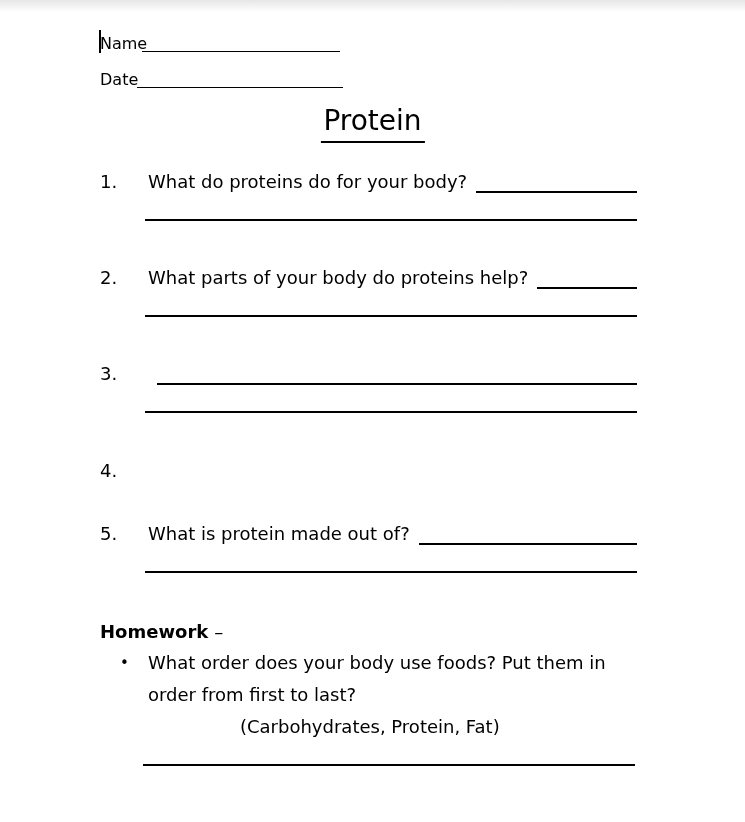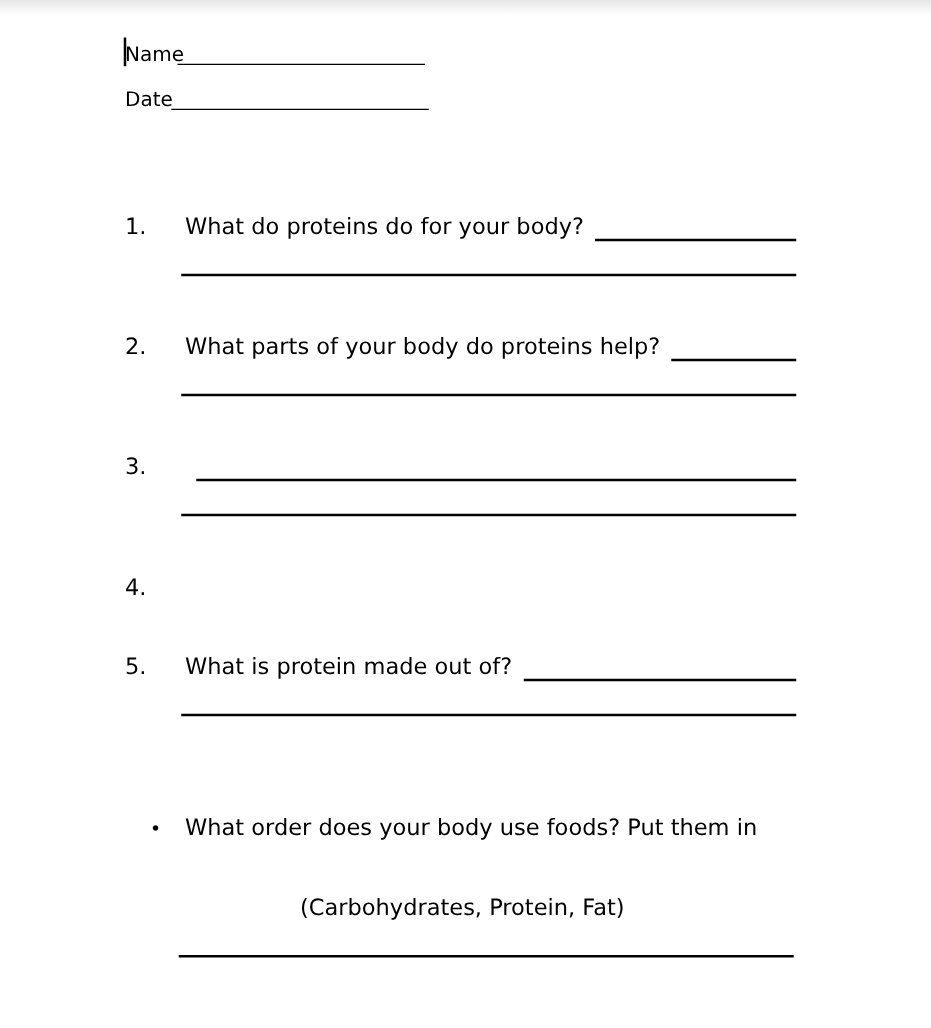--- a/index.html
+++ b/index.html
@@ -101,20 +101,21 @@
 
 <div class="page">
   <div class="top-band"></div>
 
   <div class="caret"></div>
   <span class="label" style="top:35px">Name</span>
   <div class="hline thin" style="left:142px; top:51px; width:198px"></div>
   <span class="label" style="top:71px">Date</span>
   <div class="hline thin" style="left:137px; top:87px; width:206px"></div>
 
+  <h1 class="title">Protein</h1>
 
   <div class="q-row" style="top:170px">
     <span class="q-num">1.</span>
     <span class="q-text">What do proteins do for your body?</span>
     <span class="q-fill"></span>
   </div>
   <div class="hline answer" style="top:219px"></div>
 
   <div class="q-row" style="top:266px">
     <span class="q-num">2.</span>
@@ -133,19 +134,23 @@
     <span class="q-num">4.</span>
   </div>
 
   <div class="q-row" style="top:522px">
     <span class="q-num">5.</span>
     <span class="q-text">What is protein made out of?</span>
     <span class="q-fill"></span>
   </div>
   <div class="hline answer" style="top:571px"></div>
 
+  <div class="hw-head">
+    <span class="bold">Homework</span><span class="dash">–</span>
+  </div>
   <span class="bullet">•</span>
   <div class="hw-line" style="top:651px">What order does your body use foods? Put them in</div>
+  <div class="hw-line" style="top:683px">order from first to last?</div>
   <div class="hw-line hw-options" style="top:715px">(Carbohydrates, Protein, Fat)</div>
 
   <div class="hline answer" style="left:143px; top:764px; width:492px"></div>
   <div class="hline answer" style="left:143px; top:796px; width:492px"></div>
 </div>
 
 </body></html>

